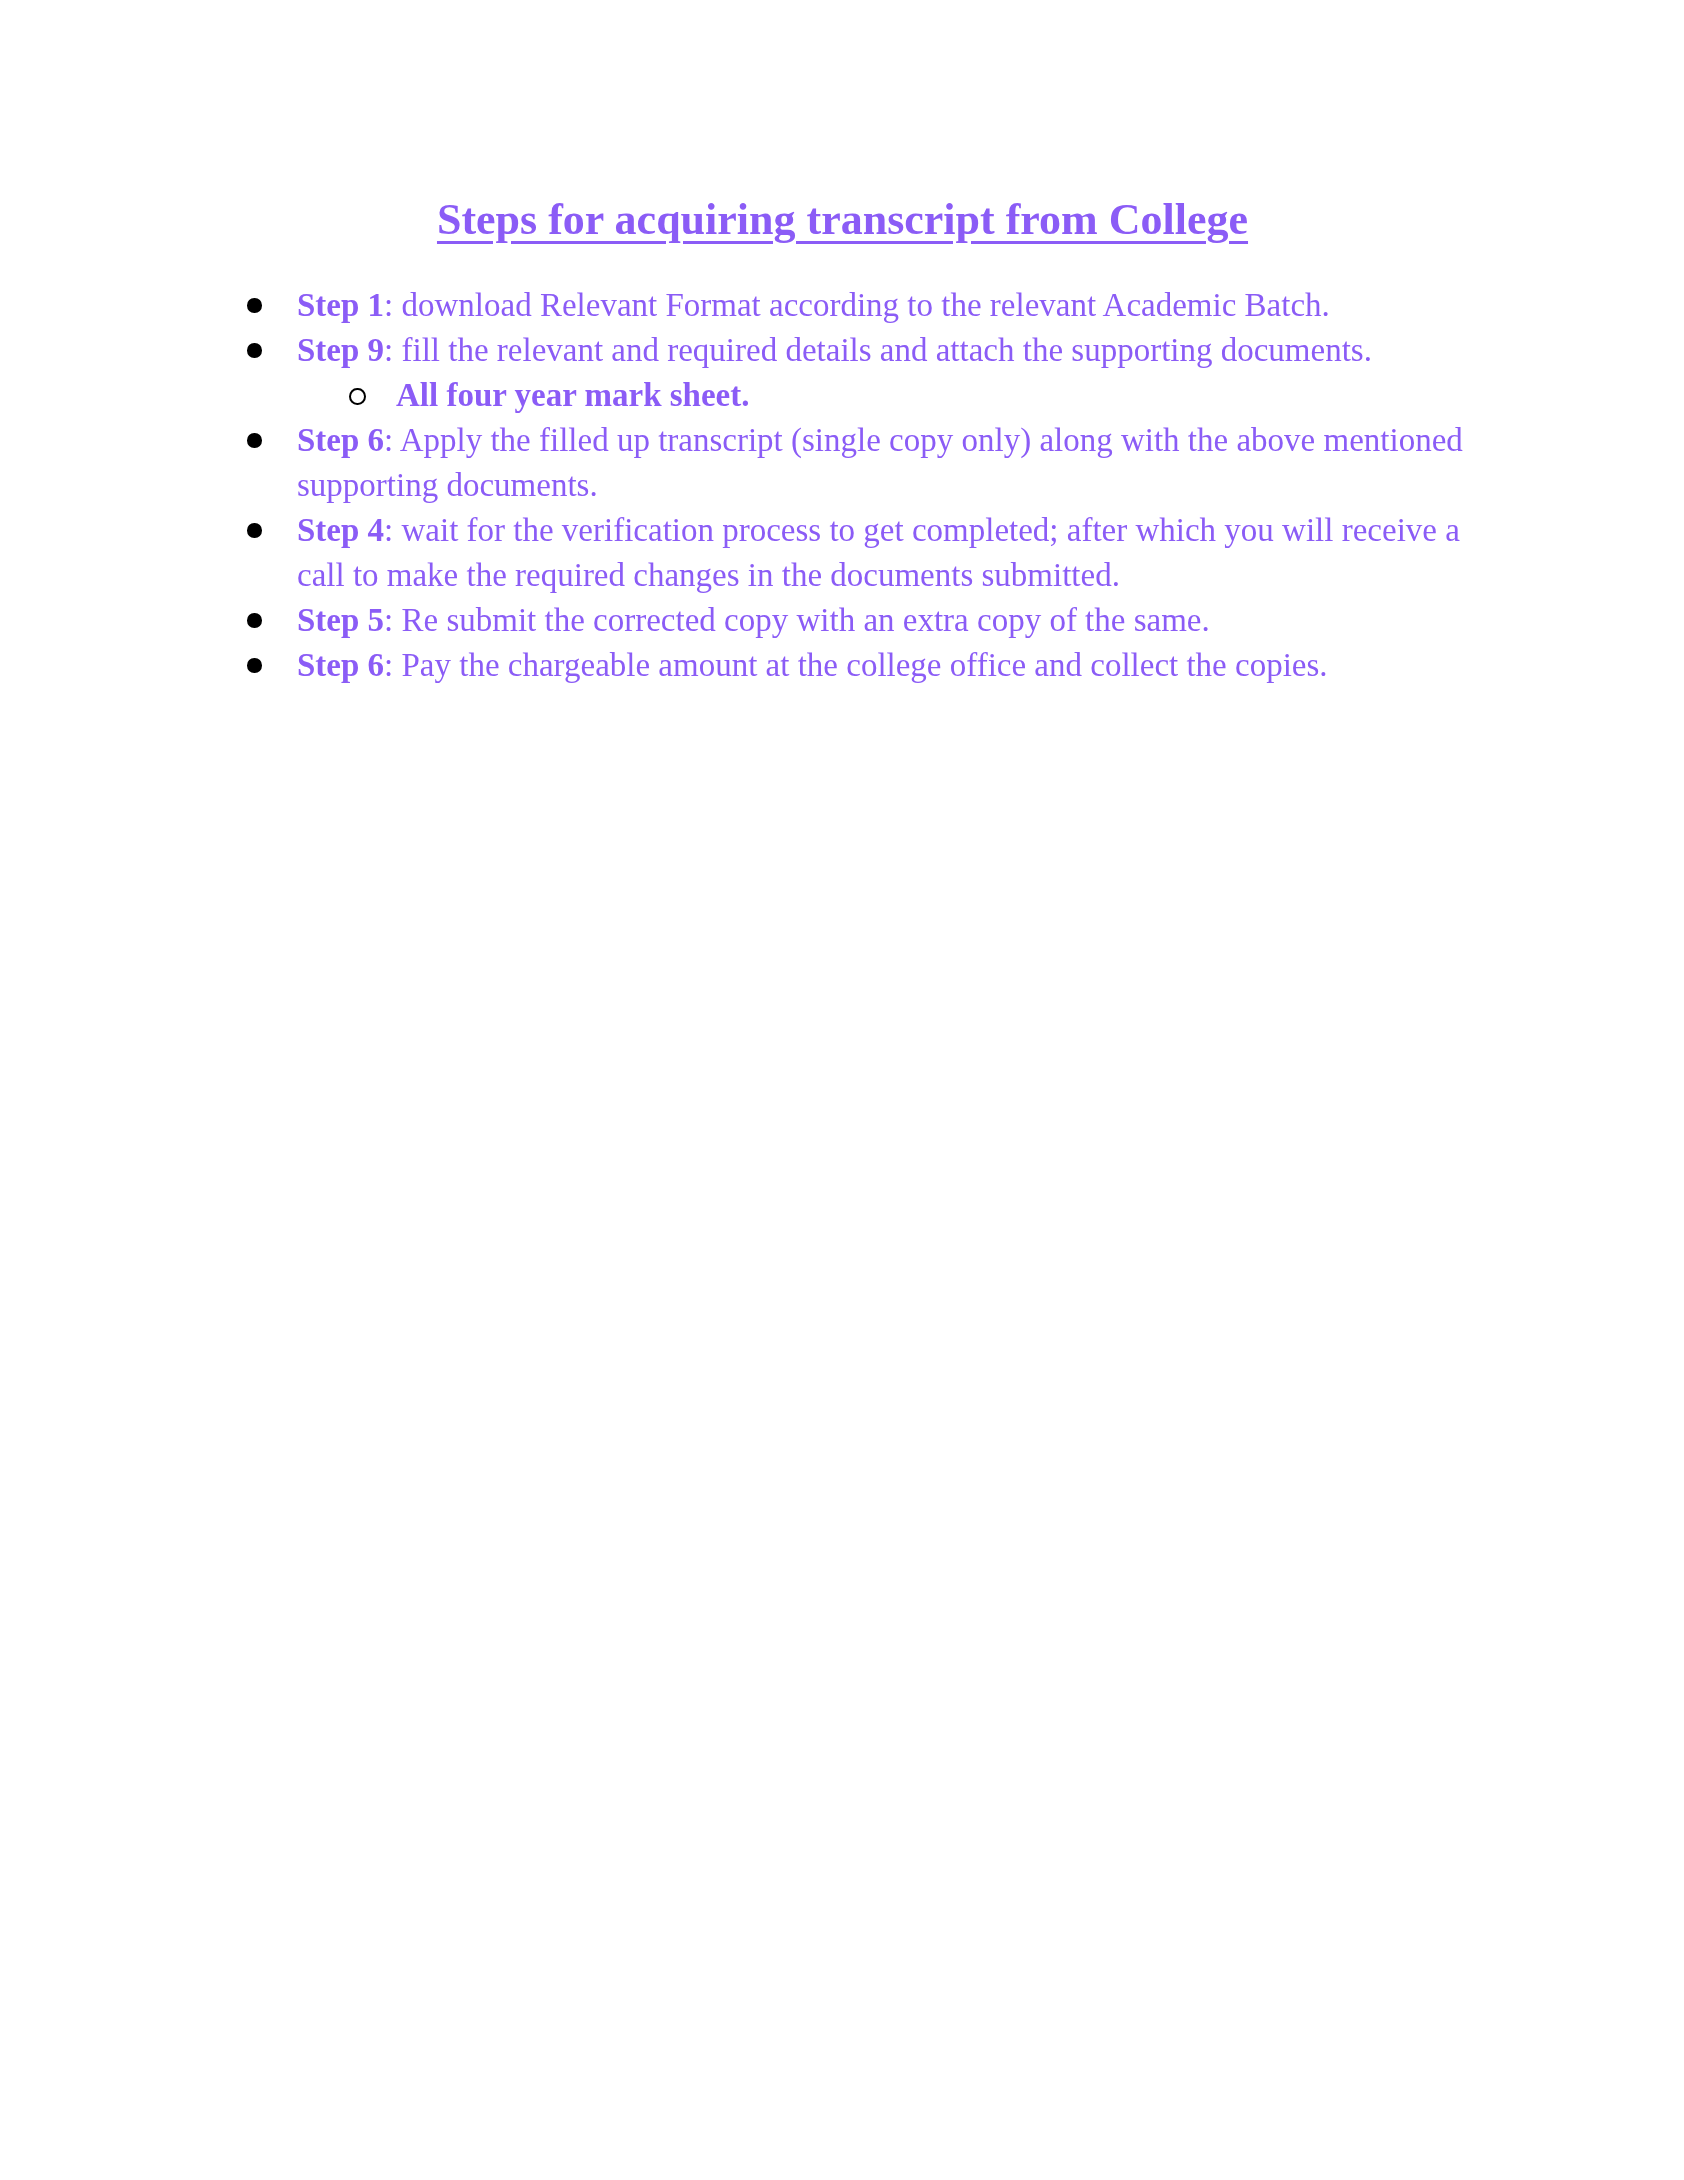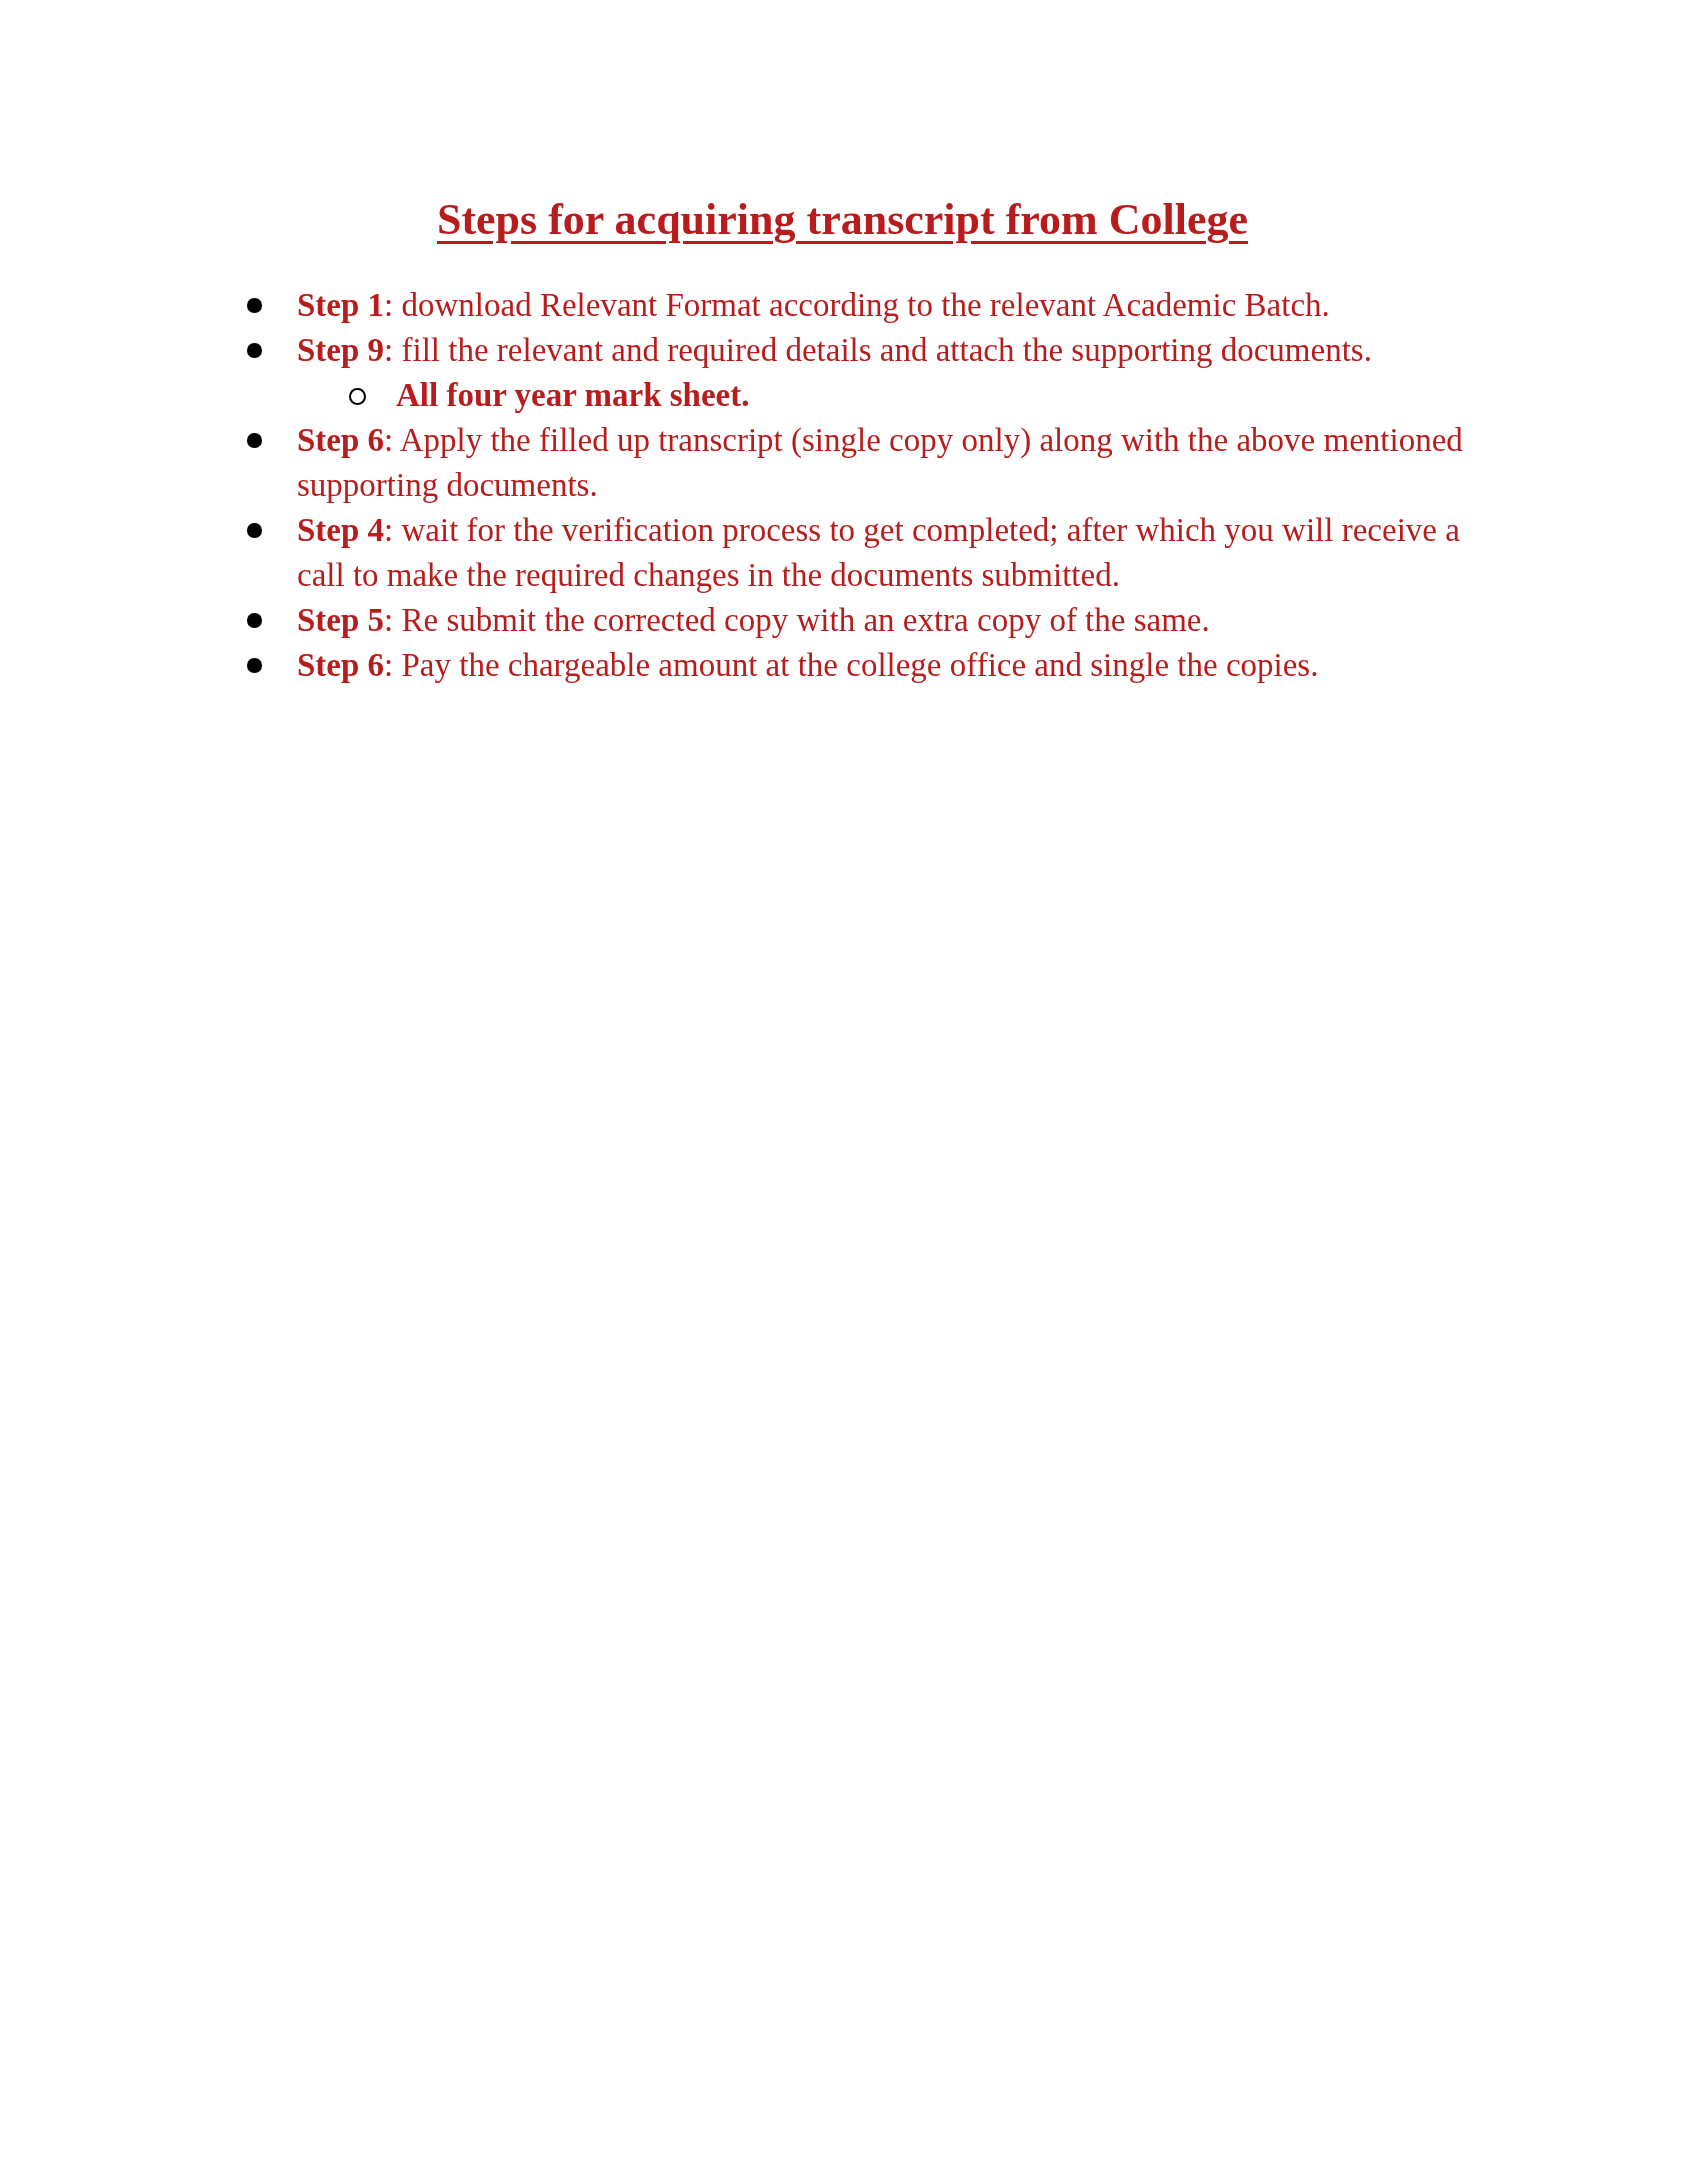--- a/index.html
+++ b/index.html
@@ -5,21 +5,21 @@
   html, body {
     margin: 0;
     padding: 0;
     background: #ffffff;
   }
   .page {
     position: relative;
     width: 1685px;
     height: 2181px;
     background: #ffffff;
-    color: #b91c1c;
+    color: #8b5cf6;
     font-family: "Liberation Serif", "DejaVu Serif", serif;
     overflow: hidden;
   }
   .doc-title {
     position: absolute;
     top: 194px;
     left: 198px;
     right: 198px;
     text-align: center;
     font-size: 44px;
@@ -104,19 +104,19 @@
       <span class="step-label">Step 4</span><span>: wait for the verification process to get completed; after which you will receive a call to make the required changes in the documents submitted.</span>
     </div>
 
     <div class="item l1">
       <span class="marker-dot"></span>
       <span class="step-label">Step 5</span><span>: Re submit the corrected copy with an extra copy of the same.</span>
     </div>
 
     <div class="item l1">
       <span class="marker-dot"></span>
-      <span class="step-label">Step 6</span><span>: Pay the chargeable amount at the college office and single the copies.</span>
+      <span class="step-label">Step 6</span><span>: Pay the chargeable amount at the college office and collect the copies.</span>
     </div>
 
   </div>
 
 </div>
 
 
 </body></html>

